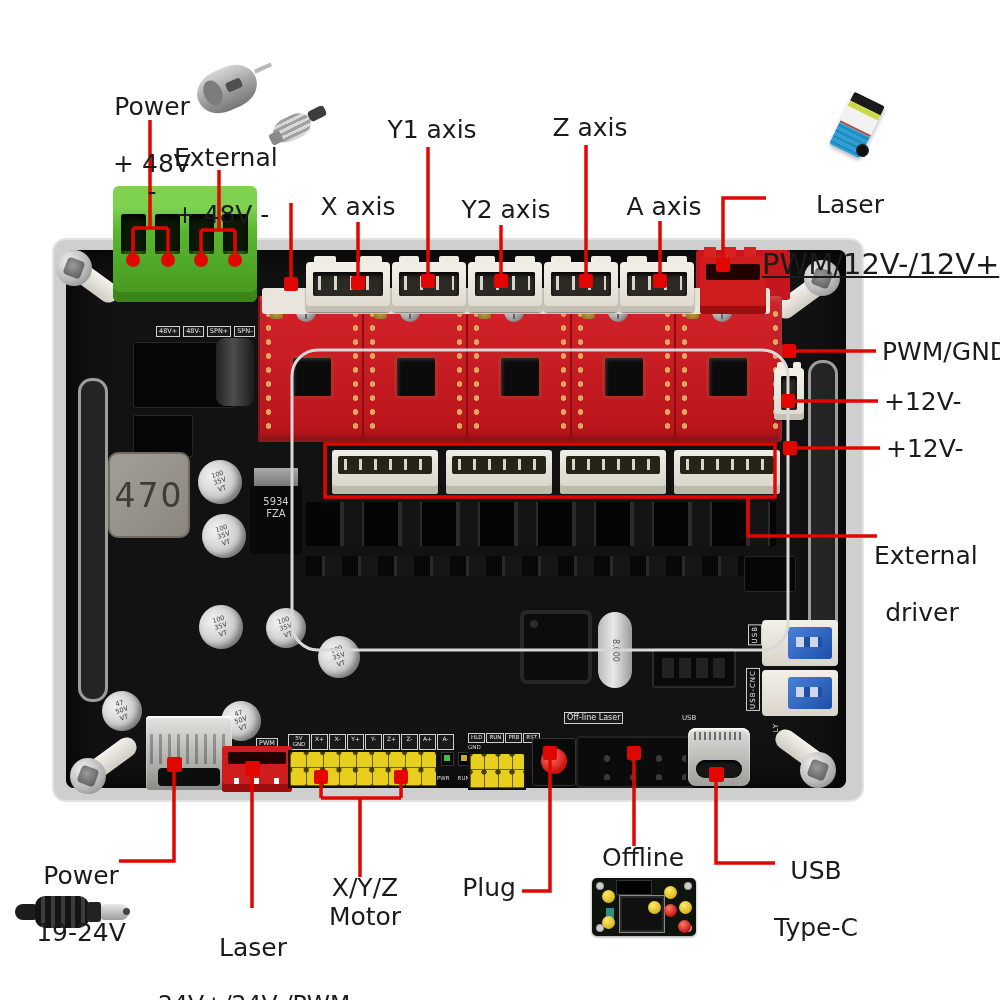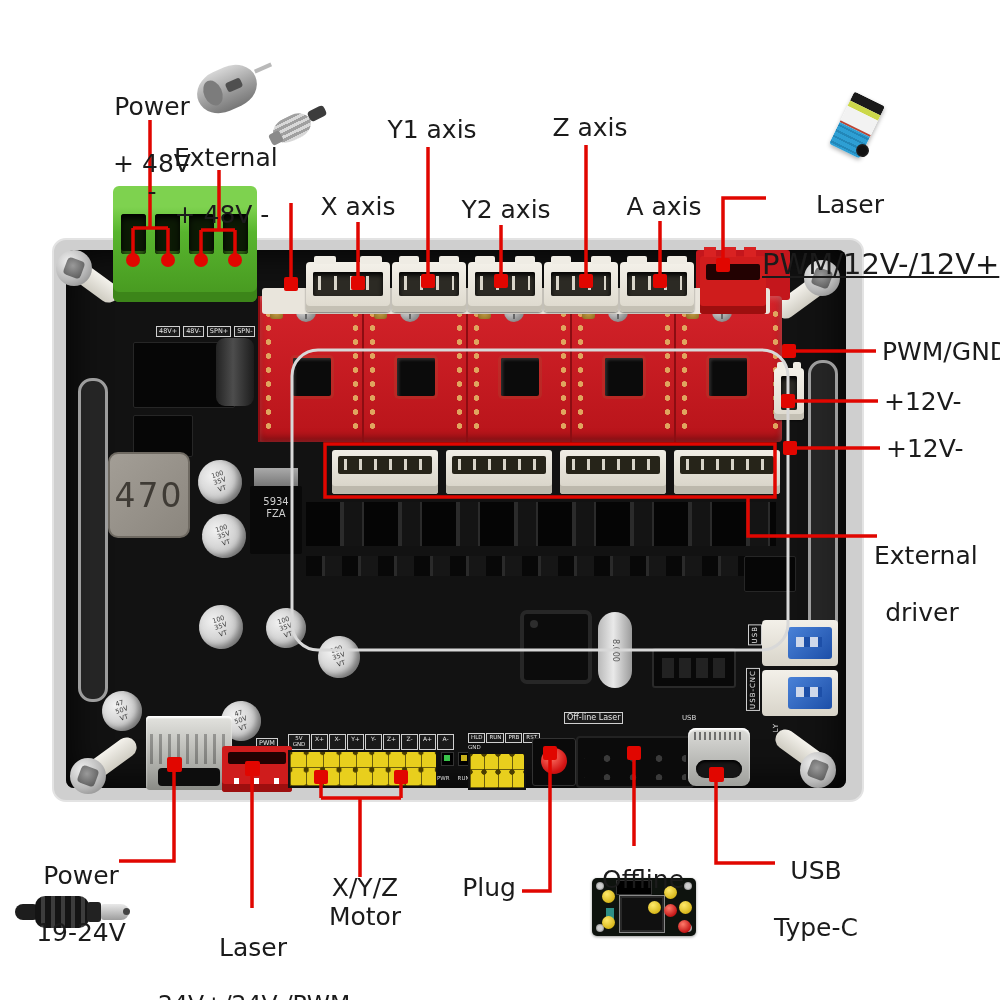--- a/index.html
+++ b/index.html
@@ -507,19 +507,19 @@
   <div class="lbl" style="left:34px;top:833px;width:94px;">
     <span class="sub">Power</span>
     <span class="sub">19-24V</span>
   </div>
   <div class="lbl" style="left:158px;top:905px;width:190px;">
     <span class="sub">Laser</span>
     <span class="sub" style="font-size:23.5px;">24V+/24V-/PWM</span>
   </div>
   <div class="lbl" style="left:296px;top:874px;width:138px;">X/Y/Z Motor</div>
   <div class="lbl" style="left:455px;top:874px;width:68px;">Plug</div>
-  <div class="lbl" style="left:602px;top:866px;width:78px;">Offline</div>
+  <div class="lbl" style="left:602px;top:844px;width:78px;">Offline</div>
   <div class="lbl" style="left:770px;top:828px;width:92px;">
     <span class="sub">USB</span>
     <span class="sub">Type-C</span>
   </div>
 
 </div>
 
 </body></html>

